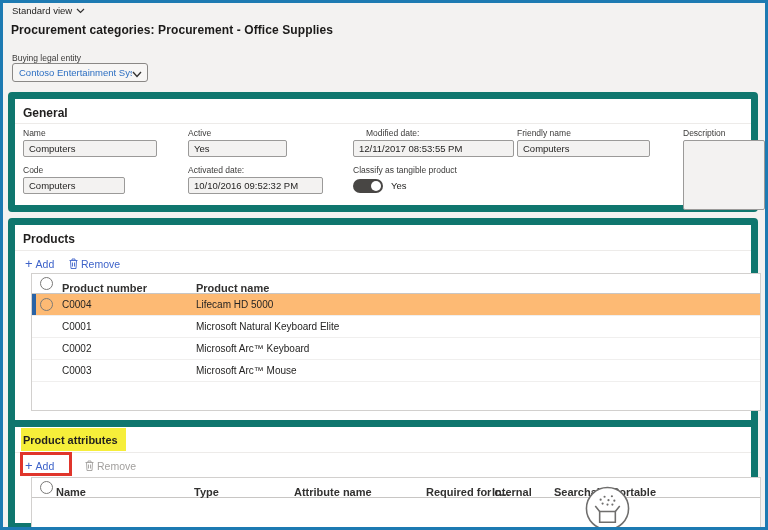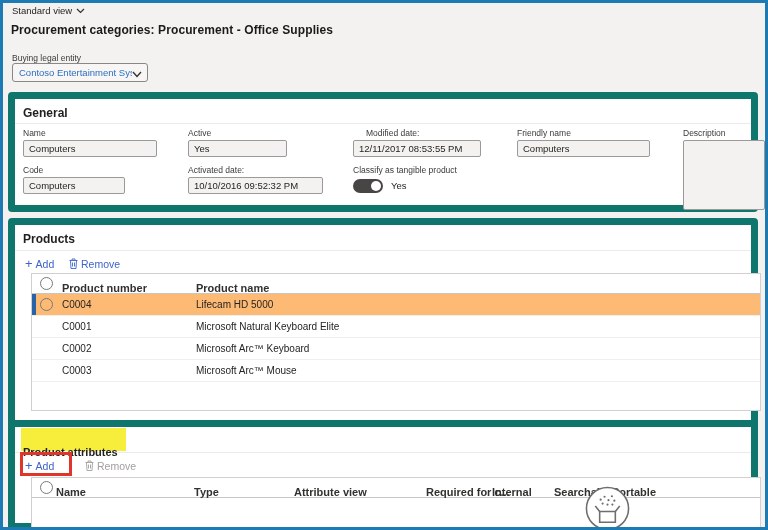--- a/index.html
+++ b/index.html
@@ -61,21 +61,21 @@
   .g-row.selected::before { content:""; position:absolute; left:0; top:0; bottom:0; width:4px; background:#2a63a5; }
   .g-cell { position:absolute; top:0; line-height:22px; font-size:10px; color:#252423; white-space:nowrap; }
   .radio { position:absolute; width:13px; height:13px; border:1px solid #7a7977; border-radius:50%; background:transparent; cursor:pointer; }
 
   
   .hl-yellow { position:absolute; background:#f6ee3a; z-index:1; }
   .red-box { position:absolute; border:3px solid #e0352b; z-index:40; pointer-events:none; }
 
   .empty-icon { position:absolute; z-index:5; }
   .chev { display:inline-block; }
-  .title-on-hl { position:relative; z-index:2;margin-top:12px; }
+  .title-on-hl { position:relative; z-index:2; }
 </style>
 </head>
 <body>
 
 <div id="screen">
 
   <div class="abs view-selector">
     <span>Standard view</span>
     <span class="chev">
       <svg width="9" height="6" viewBox="0 0 9 6">
@@ -101,21 +101,21 @@
     <div class="card-divider" style="top:24px;"></div>
 
     <div class="f-label" style="left:8px; top:29px;">Name</div>
     <div class="f-label" style="left:173px; top:29px;">Active</div>
     <div class="f-label" style="left:351px; top:29px;">Modified date:</div>
     <div class="f-label" style="left:502px; top:29px;">Friendly name</div>
     <div class="f-label" style="left:668px; top:29px;">Description</div>
 
     <div class="f-input" style="left:8px; top:41px; width:134px;">Computers</div>
     <div class="f-input" style="left:173px; top:41px; width:99px;">Yes</div>
-    <div class="f-input" style="left:338px; top:41px; width:128px;">12/11/2017 08:53:55 PM</div>
+    <div class="f-input" style="left:338px; top:41px; width:161px;">12/11/2017 08:53:55 PM</div>
     <div class="f-input" style="left:502px; top:41px; width:133px;">Computers</div>
     <div class="f-area" style="left:668px; top:41px; width:82px; height:70px;"></div>
 
     <div class="f-label" style="left:8px; top:66px;">Code</div>
     <div class="f-label" style="left:173px; top:66px;">Activated date:</div>
     <div class="f-label" style="left:338px; top:66px;">Classify as tangible product</div>
 
     <div class="f-input" style="left:8px; top:78px; width:102px;">Computers</div>
     <div class="f-input" style="left:173px; top:78px; width:135px;">10/10/2016 09:52:32 PM</div>
     <div class="toggle" style="left:338px; top:80px;">
@@ -185,21 +185,21 @@
           </svg>
       </span>
       <span>Remove</span>
     </div>
 
     <div class="grid" style="top:50px; width:730px; height:60px; border-bottom:none;">
       <div class="g-header">
         <div class="radio" style="left:8px; top:3px;"></div>
         <div class="g-col" style="left:24px;">Name</div>
         <div class="g-col" style="left:162px;">Type</div>
-        <div class="g-col" style="left:262px;">Attribute view</div>
+        <div class="g-col" style="left:262px;">Attribute name</div>
         <div class="g-col" style="left:394px;">Required for c...</div>
         <div class="g-col" style="left:460px;">Internal</div>
         <div class="g-col" style="left:522px;">Searchable</div>
         <div class="g-col" style="left:580px;">Sortable</div>
       </div>
     </div>
   </div>
 
   <div class="empty-icon" style="left:584px; top:485px;">
     <svg width="47" height="47" viewBox="0 0 48 48">

